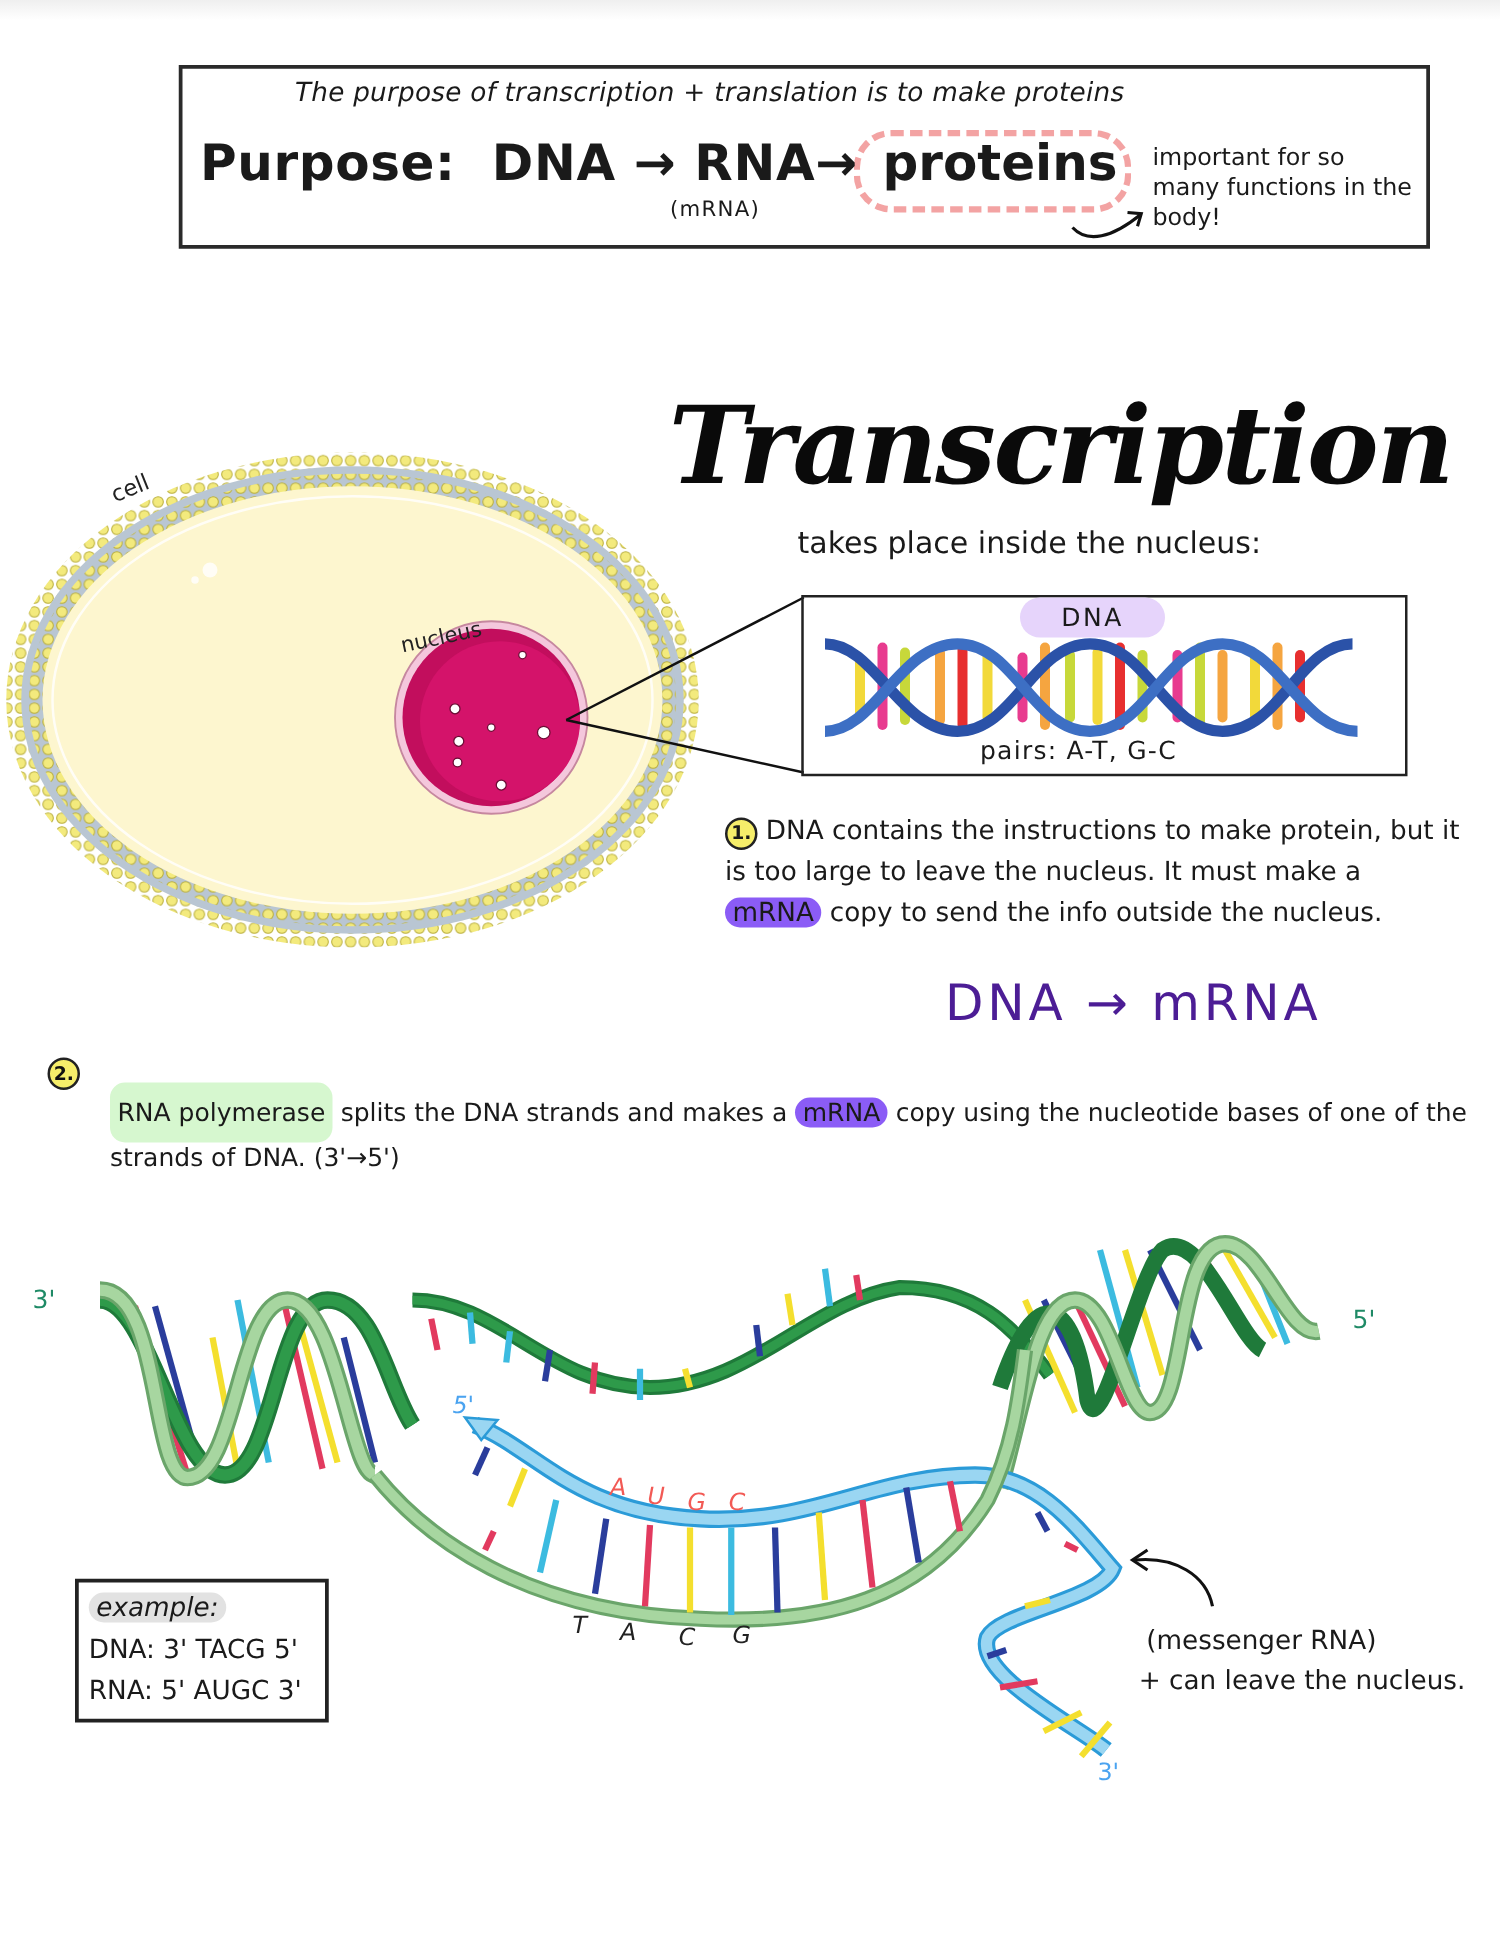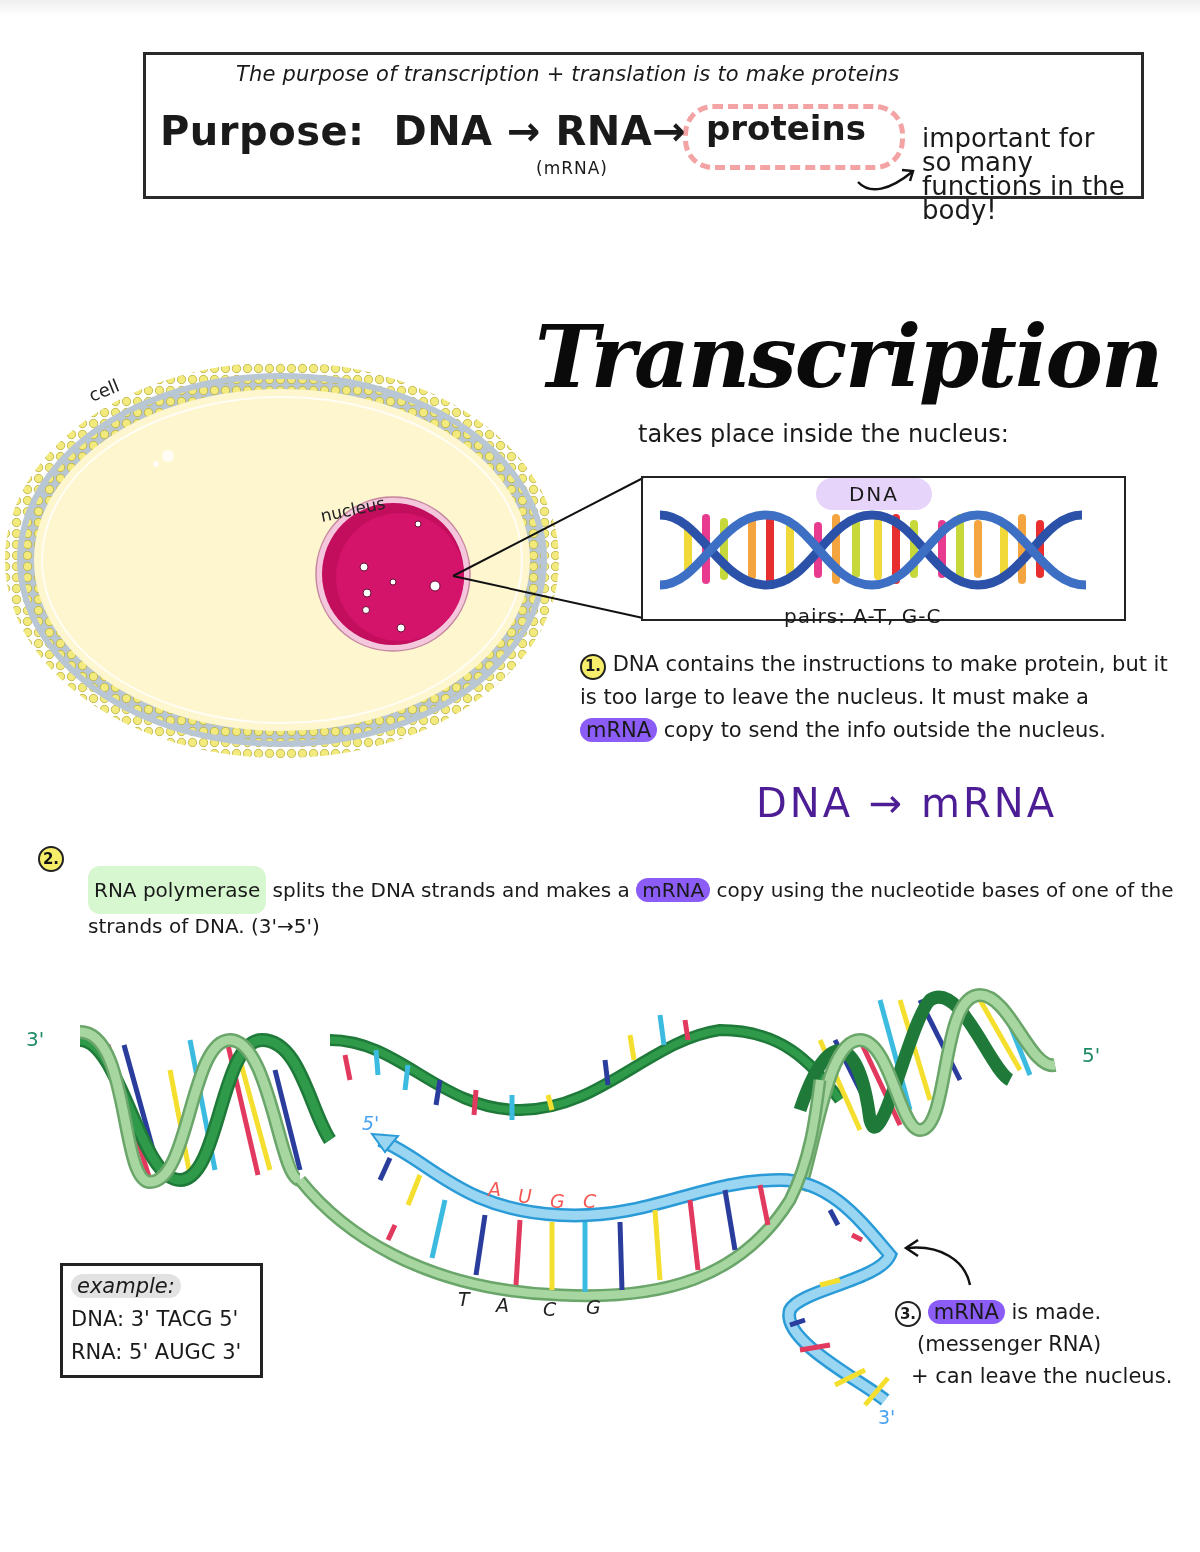--- a/index.html
+++ b/index.html
@@ -6,27 +6,27 @@
   html, body { width: 1200px; height: 1552px; background: #ffffff; overflow: hidden; }
   body { position: relative; font-family: "DejaVu Sans", sans-serif; color: #111; }
   .topfade { position: absolute; left: 0; top: 0; width: 1200px; height: 16px; background: linear-gradient(#efefef, #ffffff); }
   .abs { position: absolute; }
   .hand { font-family: "DejaVu Sans", sans-serif; color: #1a1a1a; }
   .purpose-box { left: 143px; top: 52px; width: 1001px; height: 147px; border: 3px solid #2a2a2a; }
   .purpose-sub { left: 236px; top: 62px; font-size: 21px; letter-spacing: 0.2px; font-style: italic; }
   .purpose-main { left: 160px; top: 108px; font-size: 40px; font-weight: bold; letter-spacing: 0.5px; white-space: nowrap; }
   .mrna-sub { left: 536px; top: 158px; font-size: 17px; letter-spacing: 1px; }
   .proteins-cloud { left: 683px; top: 104px; width: 222px; height: 66px; border: 5px dashed #f3a3a3; border-radius: 30px; background: #fff; }
-  .proteins-word { left: 706px; top: 108px; font-size: 34px; font-weight: bold; }
-  .important { left: 922px; top: 114px; font-size: 26px; line-height: 24px; width: 210px; margin-top: 12px; }
+  .proteins-word { left: 706px; top: 108px; font-size: 40px; font-weight: bold; }
+  .important { left: 922px; top: 114px; font-size: 19px; line-height: 24px; width: 210px; }
   .title { left: 535px; top: 306px; font-family: "DejaVu Serif", serif; font-style: italic; font-weight: bold; font-size: 86px; letter-spacing: -2px; color: #0a0a0a; }
   .takes { left: 638px; top: 420px; font-size: 24px; }
   .dna-box { left: 641px; top: 476px; width: 485px; height: 145px; border: 2.5px solid #222; }
   .dna-pill { left: 816px; top: 478px; width: 116px; height: 32px; border-radius: 16px; background: #e6d4fb; font-size: 20px; text-align: center; line-height: 32px; letter-spacing: 2px; }
-  .pairs { left: 784px; top: 588px; font-size: 20px; letter-spacing: 1px; margin-top: 16px; }
+  .pairs { left: 784px; top: 588px; font-size: 20px; letter-spacing: 1px; }
   .num { display: inline-flex; width: 26px; height: 26px; border-radius: 50%; border: 2px solid #222; background: #f6ee6a; font-size: 15px; font-weight: bold; align-items: center; justify-content: center; }
   .num.white { background: #fff; }
   .para1 { left: 580px; top: 648px; width: 590px; font-size: 21px; line-height: 33px; }
   .hl-blue { background: #8b5cf6; border-radius: 12px; padding: 0 6px; }
   .hl-green { background: #d6f7cf; border-radius: 12px; padding: 12px 6px; }
   .hl-gray { background: #e2e2e2; border-radius: 12px; padding: 0 6px; }
   .dna-mrna { left: 756px; top: 780px; font-size: 40px; color: #4c1d95; letter-spacing: 3px; }
   .num2 { left: 38px; top: 846px; }
   .para2 { left: 88px; top: 872px; width: 1100px; font-size: 20px; line-height: 36px; }
   .example-box { left: 60px; top: 1263px; width: 203px; height: 115px; border: 3px solid #222; padding: 4px 8px; }
@@ -241,20 +241,15 @@
   <span>copy using the nucleotide bases of one of the strands of DNA.  (3'→5')</span>
 </div>
 
 <div class="abs hand example-box">
   <div><span class="hl-gray" style="font-style:italic;text-align:center;">example:</span></div>
   <div>DNA: 3' TACG 5'</div>
   <div>RNA: 5' AUGC 3'</div>
 </div>
 
 <div class="abs hand para3">
-  <div>
-    <span class="num white">3.</span>
-    <span class="hl-blue">mRNA</span>
-    <span>is made.</span>
-  </div>
   <div style="padding-left:22px">(messenger RNA)</div>
   <div style="padding-left:16px">+ can leave the nucleus.</div>
 </div>
 
 </body></html>

